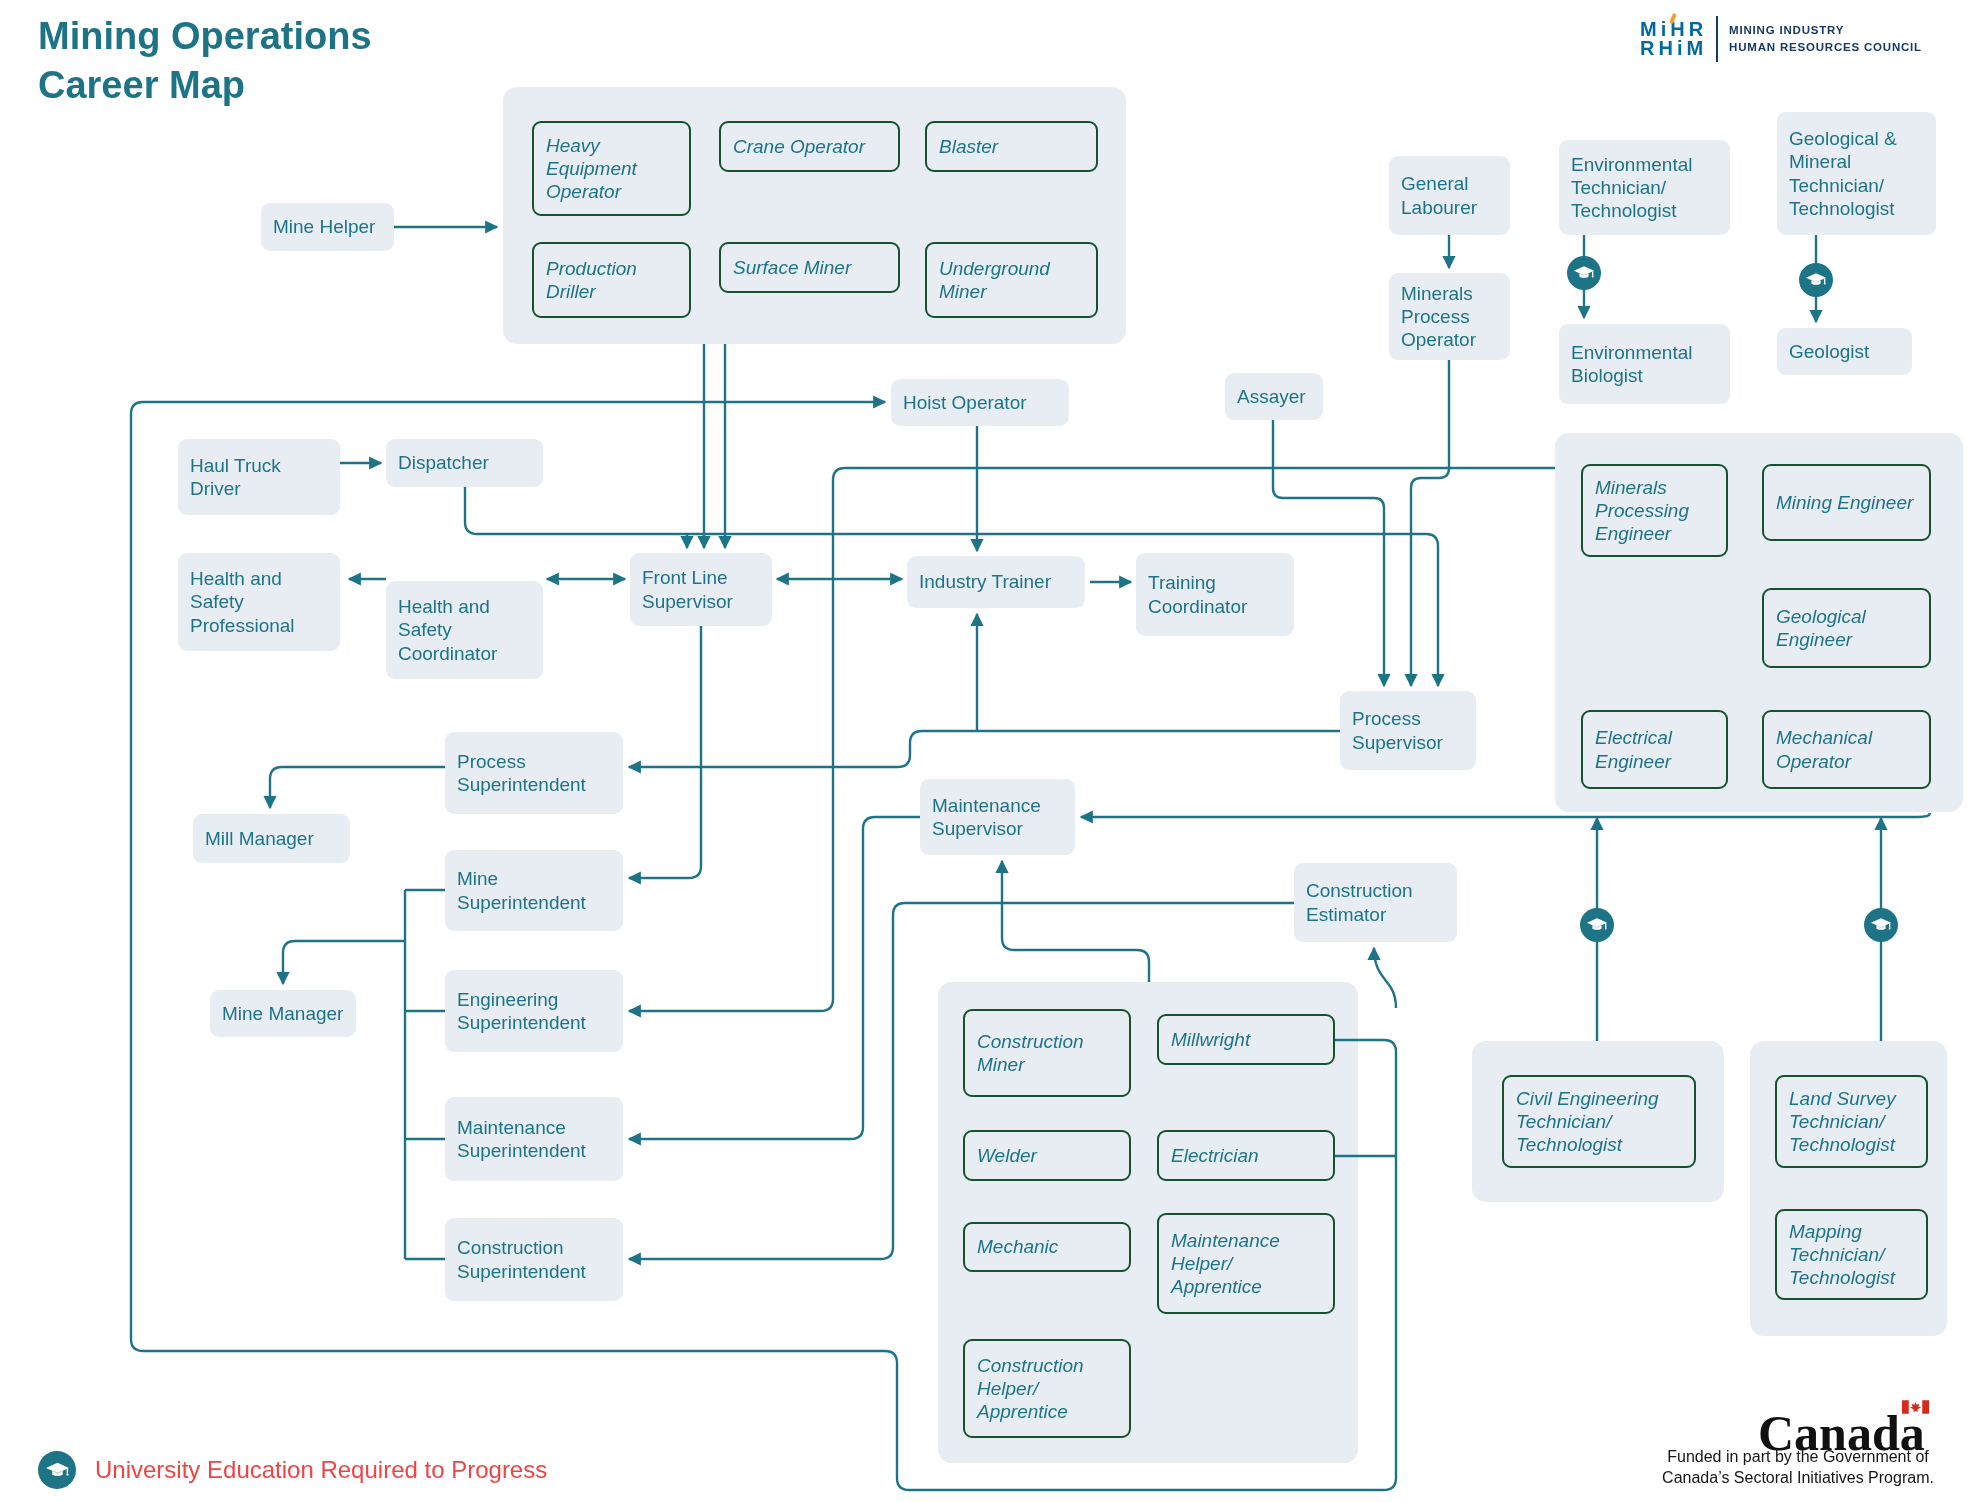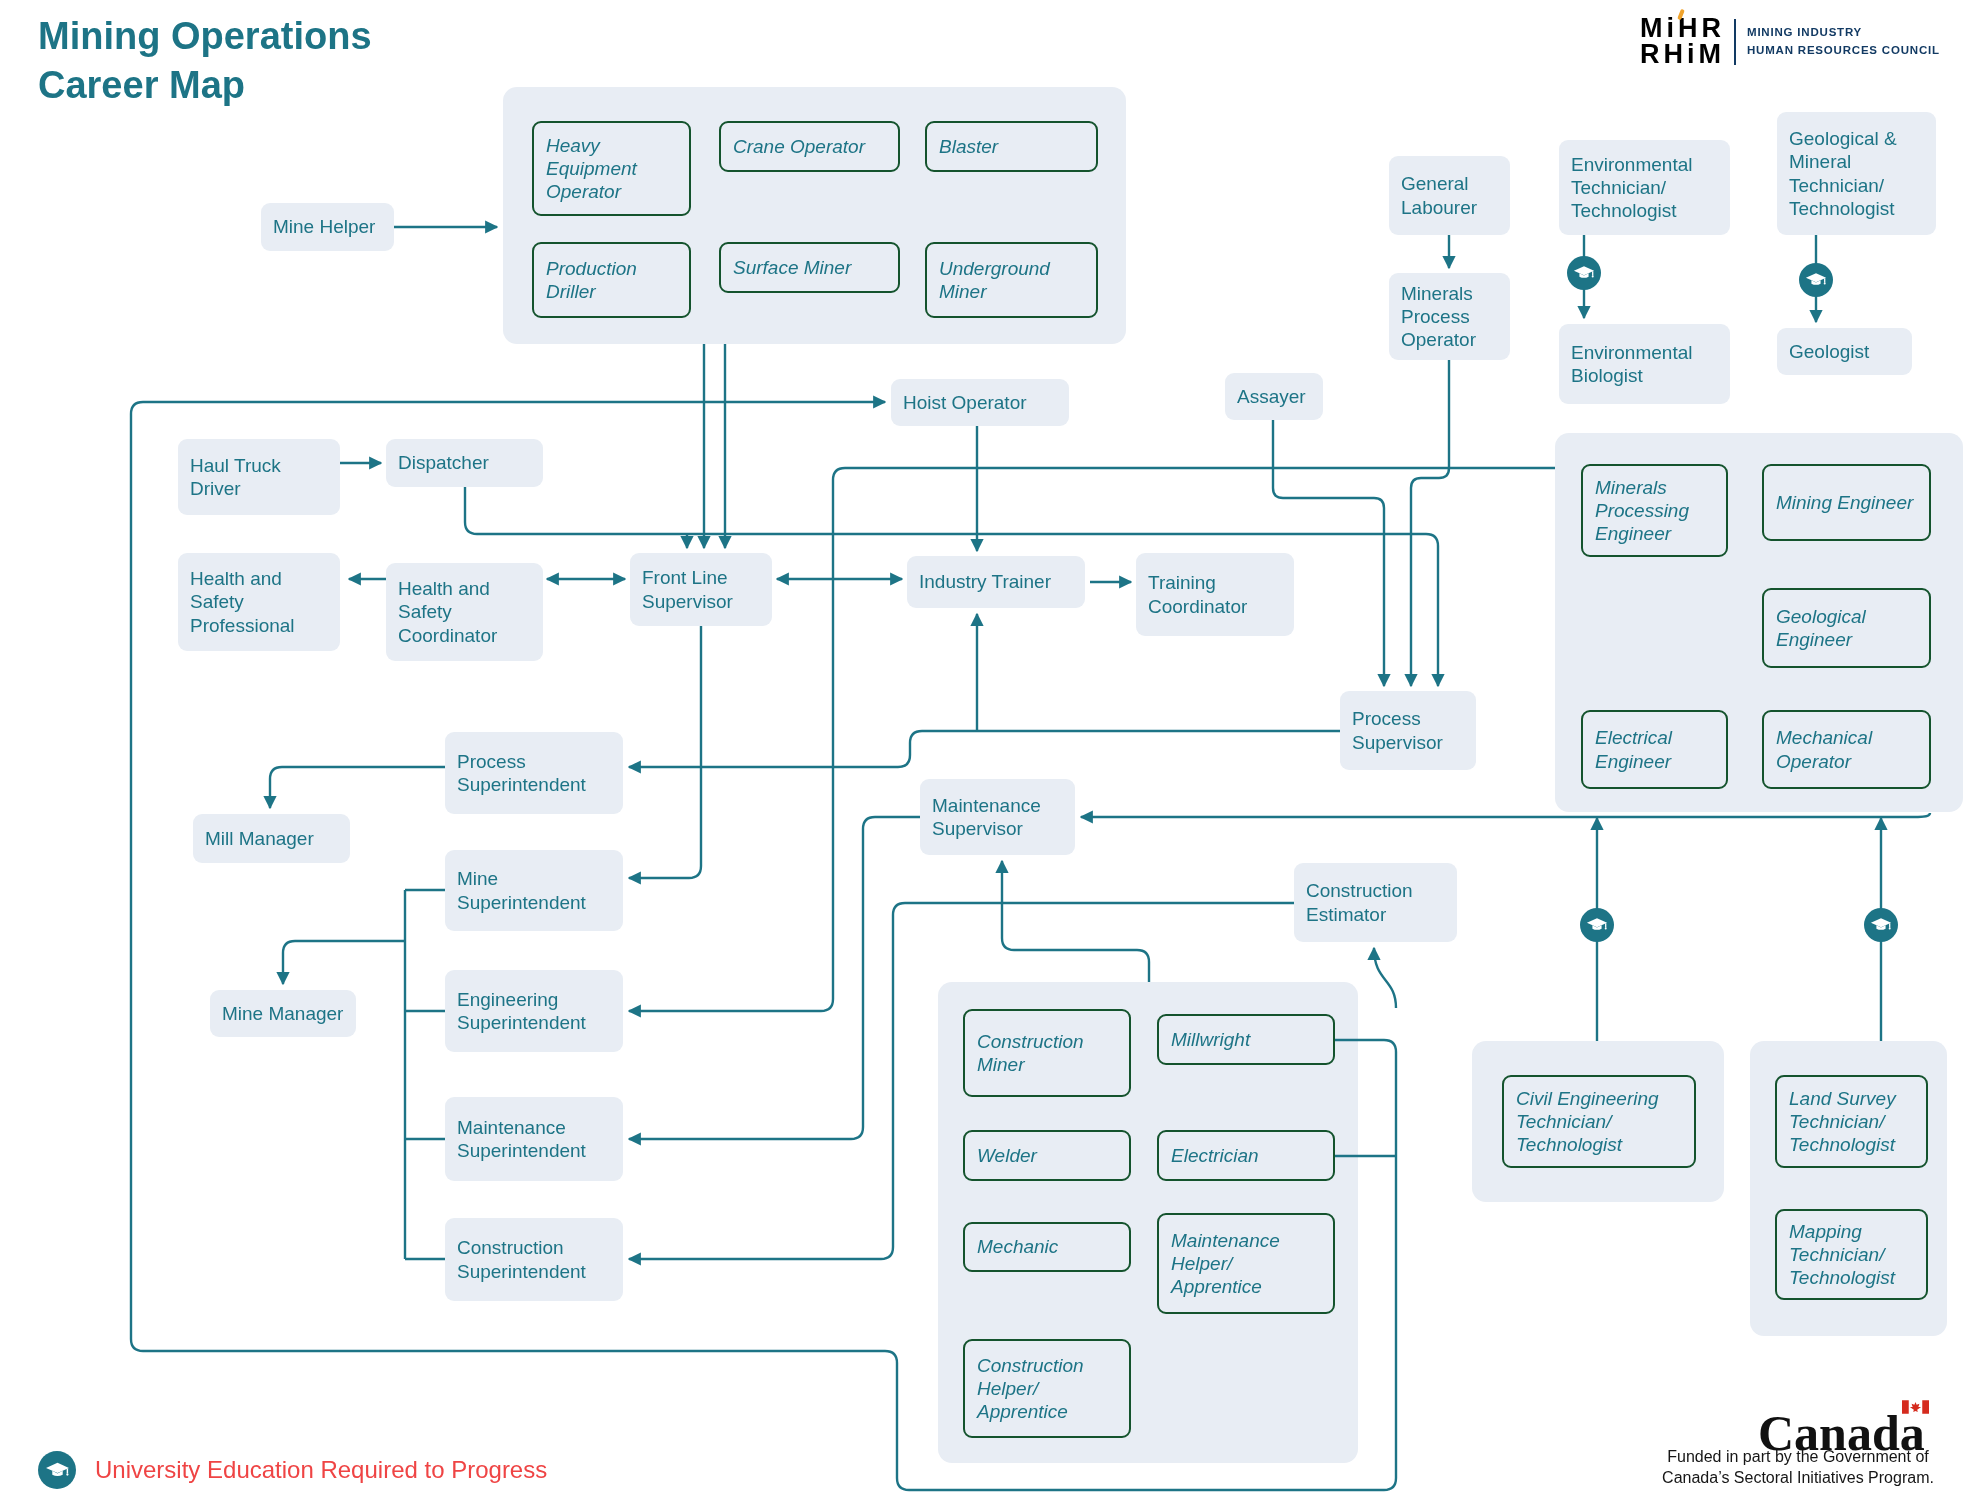--- a/index.html
+++ b/index.html
@@ -11,21 +11,21 @@
         padding:0 12px;box-sizing:border-box;color:#1d7486;font-size:19px;line-height:1.22;}
   .node.outlined{border:2px solid #14532d;font-style:italic;}
   svg.wires{position:absolute;left:0;top:0;z-index:2;}
   .capicon{position:absolute;width:34px;height:34px;border-radius:50%;background:#1d7486;z-index:4;
            display:flex;align-items:center;justify-content:center;}
   .capicon svg{width:22px;height:22px;}
   .capicon.lg{width:38px;height:38px;}
   .capicon.lg svg{width:25px;height:25px;}
   .legend-text{position:absolute;left:95px;top:1456px;color:#ef4444;font-size:24px;z-index:5;}
   .mihr{position:absolute;left:1640px;top:16px;display:flex;align-items:center;z-index:5;}
-  .mihr-monogram{position:relative;color:#000000;font-weight:bold;font-size:27px;line-height:0.95;letter-spacing:4px;text-align:right;}
+  .mihr-monogram{position:relative;color:#0369a1;font-weight:bold;font-size:20px;line-height:0.95;letter-spacing:4px;text-align:right;}
   .mm-accent{position:absolute;left:46%;top:-7px;width:4px;height:11px;background:#f0a32c;transform:rotate(22deg);border-radius:2px;}
   .mihr-divider{width:2px;height:46px;background:#123a63;margin:0 11px 0 9px;}
   .mihr-caption{color:#123a63;font-size:11.5px;font-weight:600;letter-spacing:0.8px;line-height:1.5;}
   .canada{position:absolute;left:1758px;top:1368px;z-index:5;margin-top:36px;}
   .canada .word{font-family:"Liberation Serif","DejaVu Serif",serif;font-size:50px;font-weight:bold;color:#111;}
   .canada .flag{position:absolute;right:-4px;top:-4px;width:27px;height:14px;}
   .funded{position:absolute;left:1630px;top:1446px;width:336px;text-align:center;color:#161616;font-size:16px;line-height:1.32;z-index:5;}
 </style>
 </head>
 <body>
@@ -113,21 +113,21 @@
     </div>
   <div class="node" style="left:178px;top:439px;width:162px;height:76px">
       <span>Haul Truck Driver</span>
     </div>
   <div class="node" style="left:386px;top:439px;width:157px;height:48px">
       <span>Dispatcher</span>
     </div>
   <div class="node" style="left:178px;top:553px;width:162px;height:98px">
       <span>Health and Safety Professional</span>
     </div>
-  <div class="node" style="left:386px;top:563px;width:157px;height:98px">
+  <div class="node" style="left:386px;top:581px;width:157px;height:98px">
       <span>Health and Safety Coordinator</span>
     </div>
   <div class="node" style="left:630px;top:553px;width:142px;height:73px">
       <span>Front Line Supervisor</span>
     </div>
   <div class="node" style="left:907px;top:556px;width:178px;height:52px">
       <span>Industry Trainer</span>
     </div>
   <div class="node" style="left:1136px;top:553px;width:158px;height:83px">
       <span>Training Coordinator</span>

